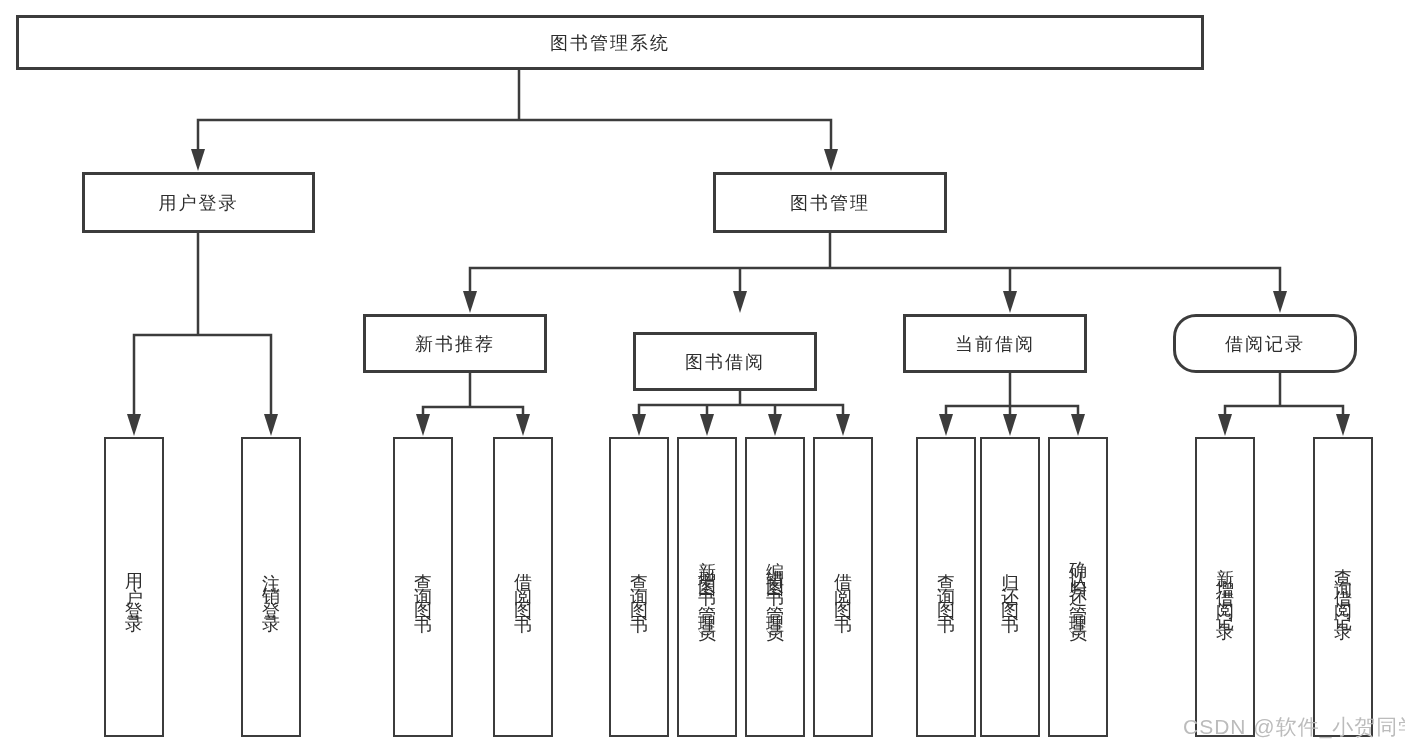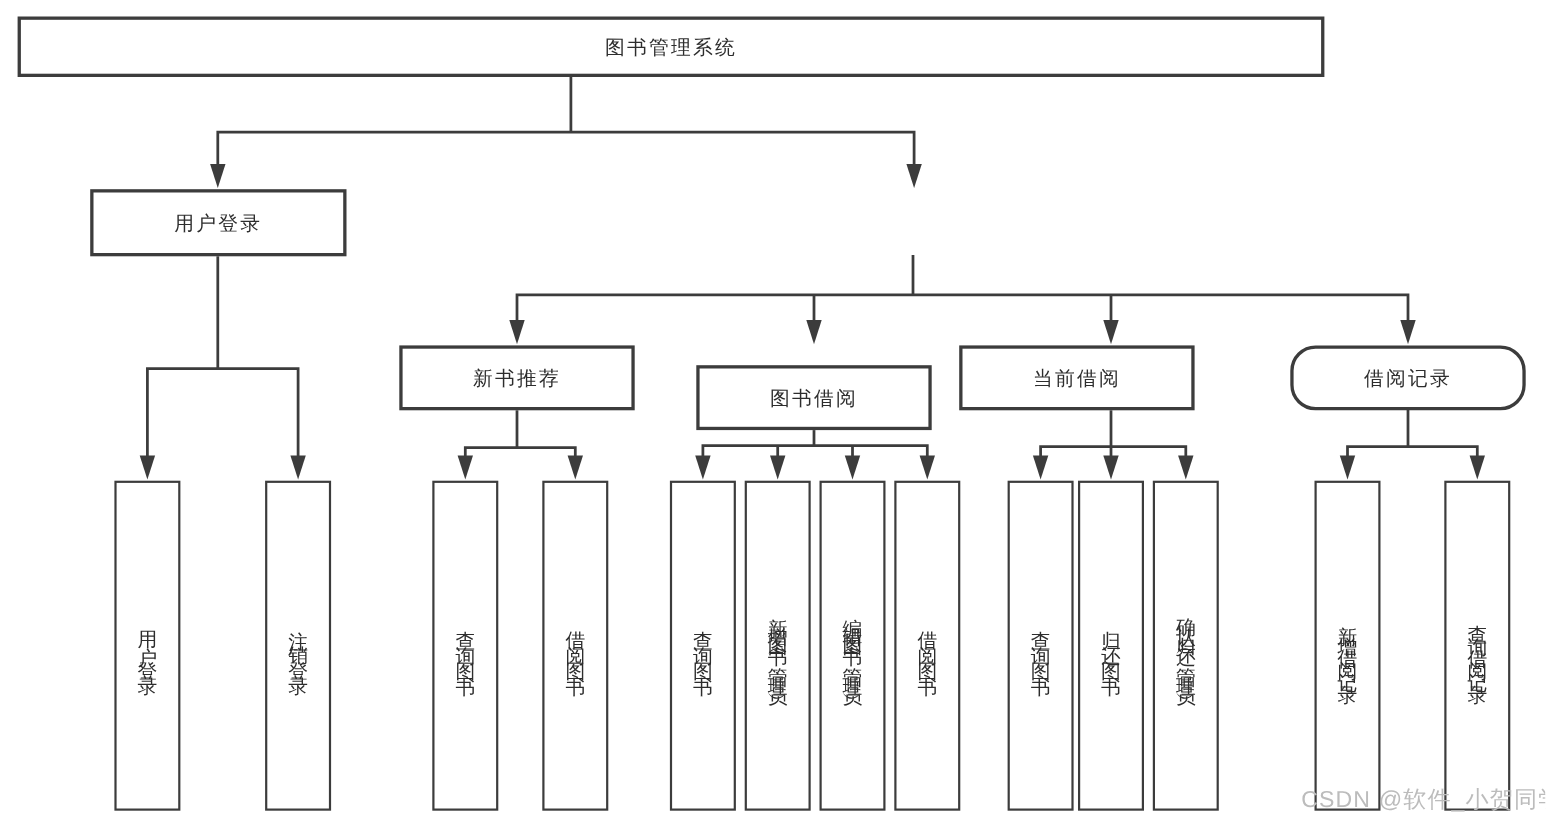--- a/index.html
+++ b/index.html
@@ -19,22 +19,22 @@
     background:#ffffff;
     display:flex;align-items:center;justify-content:center;
     z-index:1;
     font-size:18px;
     letter-spacing:2px;
     white-space:nowrap;
   }
   .root{left:16px;top:15px;width:1188px;height:55px;}
   .l2a{left:82px;top:172px;width:233px;height:61px;}
   .l2b{left:713px;top:172px;width:234px;height:61px;}
-  .l3{top:314px;height:59px;width:214px;}
-  .l3a{left:363px;} .l3b{left:633px;margin-top:18px;} .l3c{left:872px;} .l3d{left:1173px;border-radius:23px;}
+  .l3{top:314px;height:59px;width:184px;}
+  .l3a{left:363px;} .l3b{left:633px;margin-top:18px;} .l3c{left:903px;} .l3d{left:1173px;border-radius:23px;}
   .vbox{
     position:absolute;
     top:437px;height:300px;width:60px;
     box-sizing:border-box;
     border:2.5px solid #3c3c3c;
     background:#ffffff;
     display:flex;align-items:center;justify-content:center;
     z-index:1;
   }
   .vtext{
@@ -94,20 +94,23 @@
     </g>
   </svg>
 
   <div class="node root">
     <span>图书管理系统</span>
   </div>
 
   <div class="node l2a">
     <span>用户登录</span>
   </div>
+  <div class="node l2b">
+    <span>图书管理</span>
+  </div>
 
   <div class="node l3 l3a">
     <span>新书推荐</span>
   </div>
   <div class="node l3 l3b">
     <span>图书借阅</span>
   </div>
   <div class="node l3 l3c">
     <span>当前借阅</span>
   </div>

